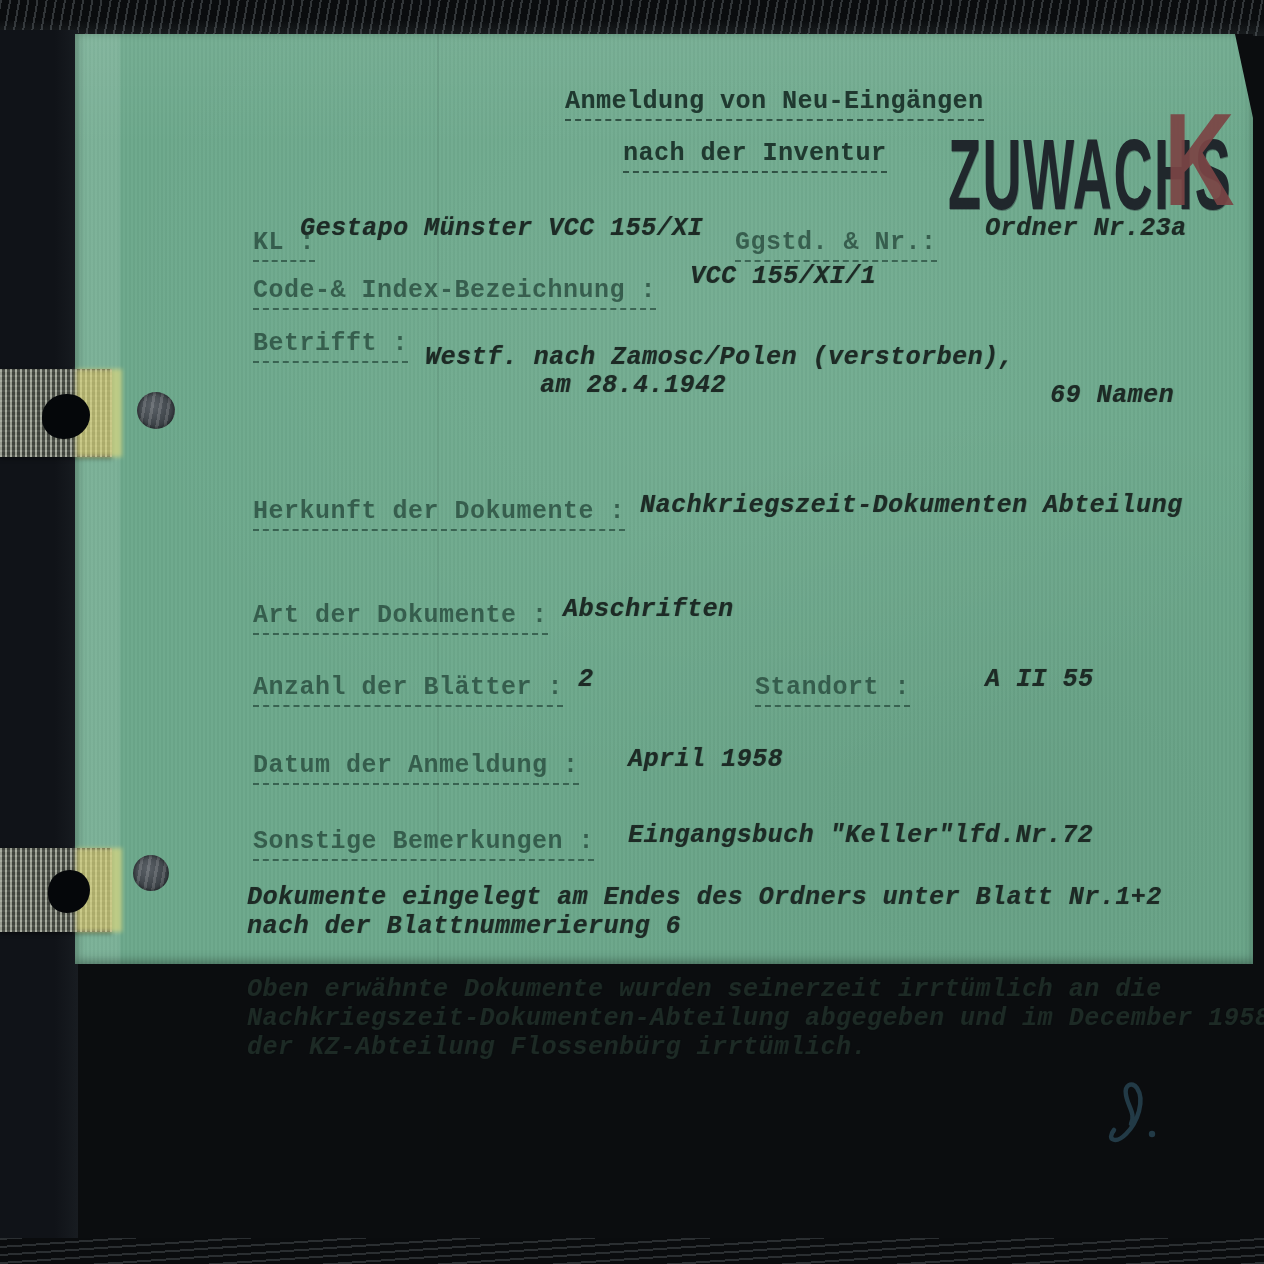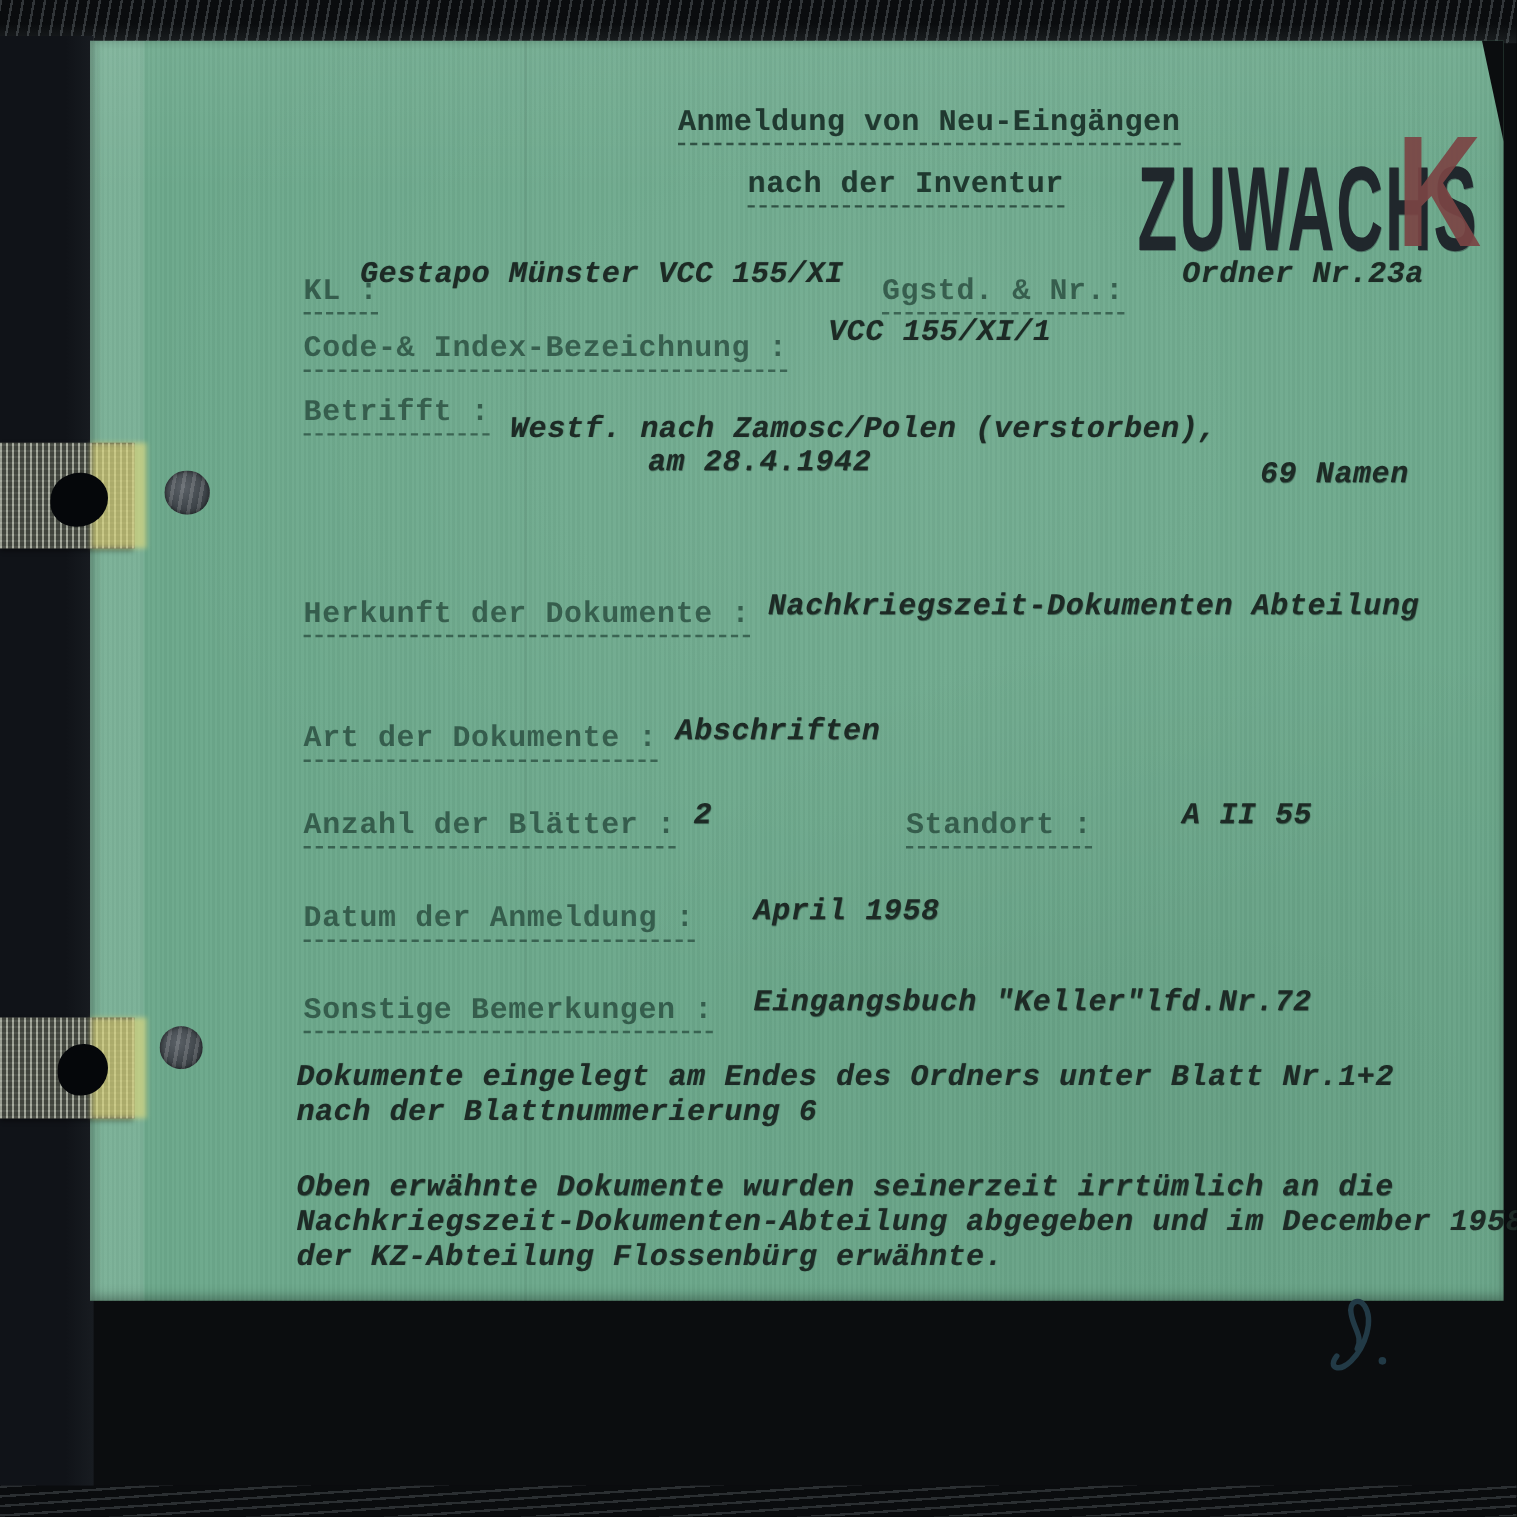--- a/index.html
+++ b/index.html
@@ -20,21 +20,21 @@
     background:
       repeating-linear-gradient(176deg, rgba(140,150,155,0.25) 0 2px, rgba(0,0,0,0) 2px 8px),
       #0a0c0e;
   }
   .band-left{
     position:absolute;left:0;top:30px;width:78px;height:1212px;
     background:linear-gradient(90deg,#101318 0 70%, #181c21 100%);
   }
   
   .page{
-    position:absolute;left:75px;top:34px;width:1178px;height:1050px;
+    position:absolute;left:75px;top:34px;width:1178px;height:930px;
     background:
       linear-gradient(90deg, rgba(255,255,255,0.10) 0 44px, rgba(255,255,255,0) 46px),
       linear-gradient(180deg, rgba(255,255,255,0.06), rgba(0,0,0,0) 12%),
       radial-gradient(900px 700px at 55% 30%, rgba(255,255,255,0.06), rgba(0,0,0,0) 70%),
       radial-gradient(800px 600px at 80% 85%, rgba(0,0,0,0.05), rgba(0,0,0,0) 70%),
       repeating-linear-gradient(90deg, rgba(255,255,255,0.022) 0 2px, rgba(0,0,0,0.022) 2px 4px),
       #6ca88b;
     box-shadow: inset 0 -4px 10px rgba(0,0,0,0.25), inset 3px 0 8px rgba(0,0,0,0.12);
   }
   .crease{
@@ -149,21 +149,21 @@
     <div class="val" style="left:553px;top:712px">April 1958</div>
 
     <div class="lbl" style="left:178px;top:782px">Sonstige Bemerkungen :</div>
     <div class="val" style="left:553px;top:788px">Eingangsbuch "Keller"lfd.Nr.72</div>
 
     <div class="val" style="left:172px;top:850px">Dokumente eingelegt am Endes des Ordners unter Blatt Nr.1+2</div>
     <div class="val" style="left:172px;top:879px">nach der Blattnummerierung 6</div>
 
     <div class="val" style="left:172px;top:942px">Oben erwähnte Dokumente wurden seinerzeit irrtümlich an die</div>
     <div class="val" style="left:172px;top:971px">Nachkriegszeit-Dokumenten-Abteilung abgegeben und im December 1958</div>
-    <div class="val" style="left:172px;top:1000px">der KZ-Abteilung Flossenbürg erwähnte.</div>
+    <div class="val" style="left:172px;top:1000px">der KZ-Abteilung Flossenbürg irrtümlich.</div>
 
     <div class="handwritten" title="D.">
       <svg width="70" height="70" viewBox="0 0 70 70">
         <path d="M14 54 C6 64 16 68 26 58 C38 46 45 24 37 12 C32 5 24 9 26 19 C28 31 36 38 31 48" fill="none" stroke="#223a46" stroke-width="4.5" stroke-linecap="round"></path>
         <circle cx="52" cy="58" r="3.2" fill="#223a46"></circle>
       </svg>
     </div>
 
     <div class="page-hole" style="left:62px;top:358px;width:38px;height:37px"></div>
     <div class="page-hole" style="left:58px;top:821px;width:36px;height:36px"></div>

